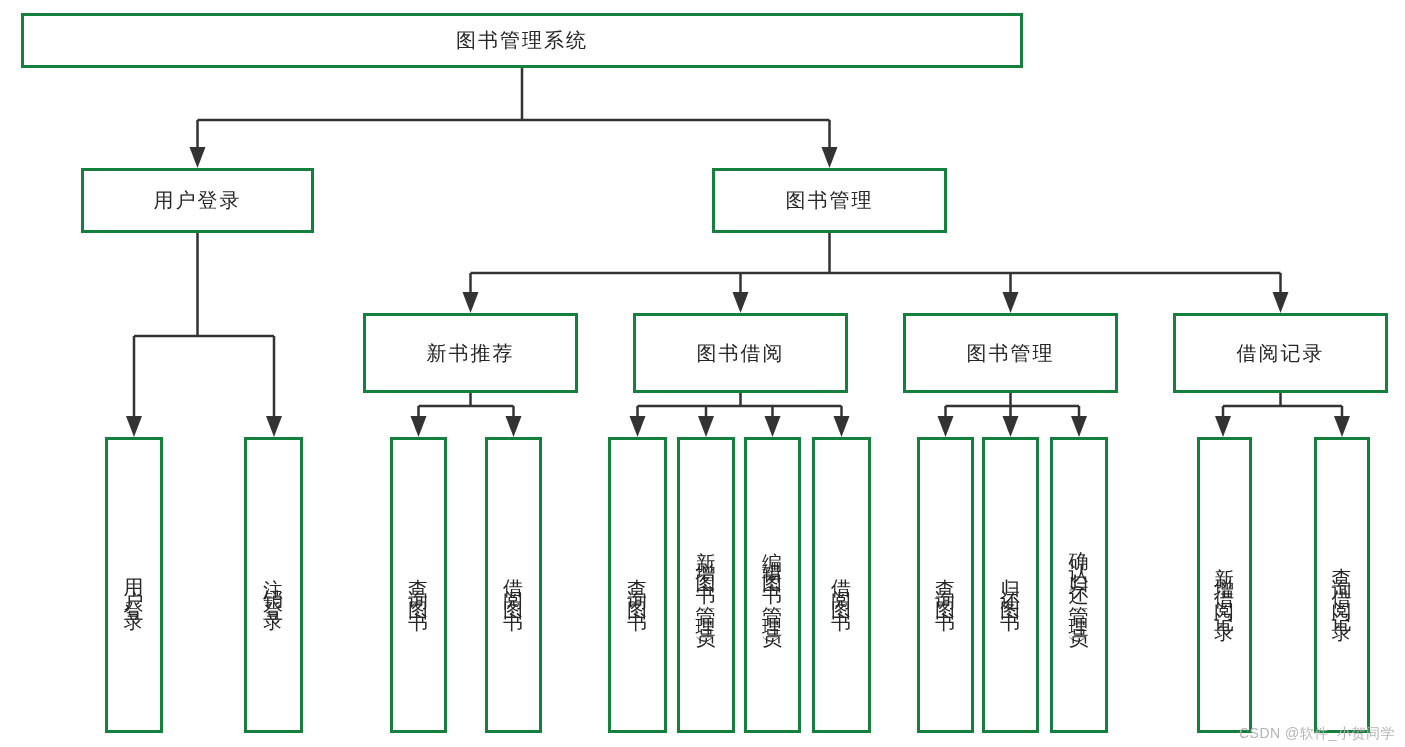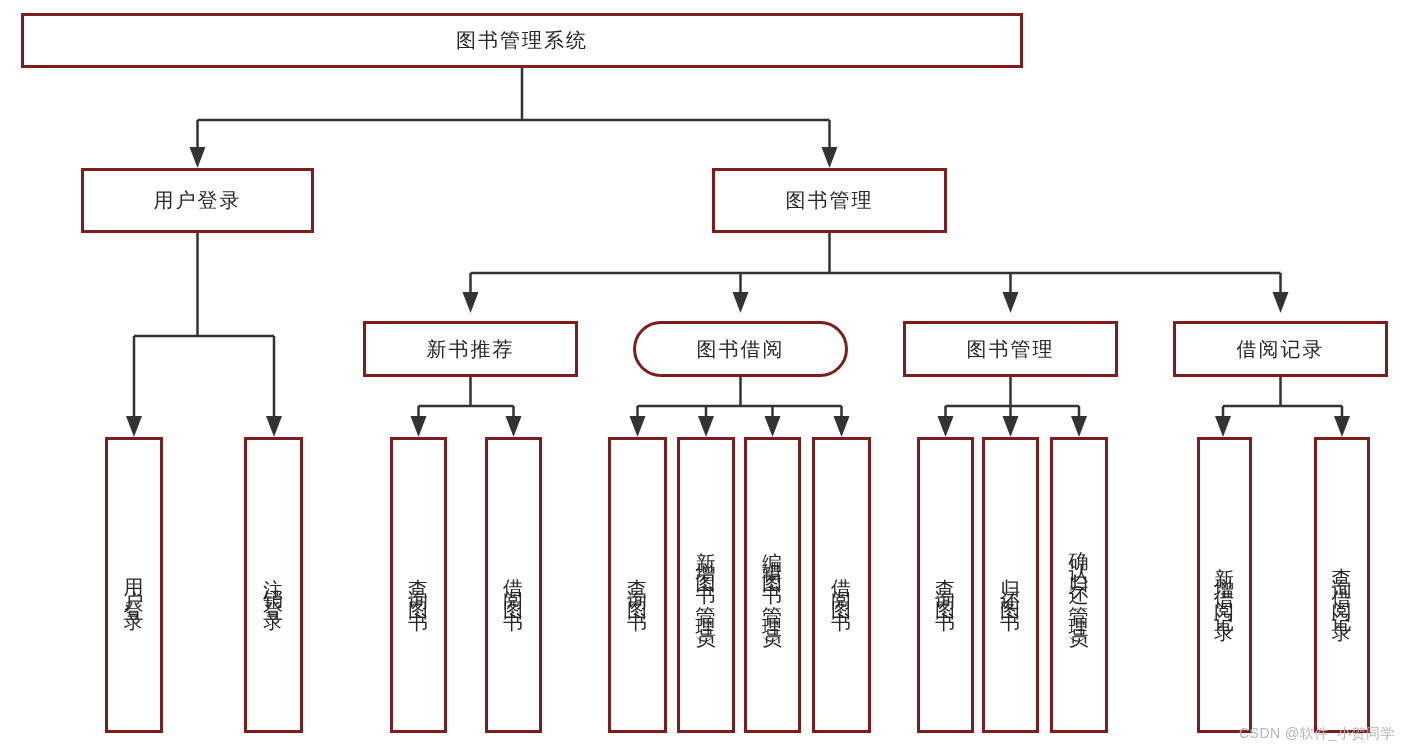--- a/index.html
+++ b/index.html
@@ -12,37 +12,37 @@
     overflow: hidden;
   }
   svg.connectors {
     position: absolute;
     left: 0; top: 0;
     width: 1405px; height: 747px;
   }
   .box {
     position: absolute;
     box-sizing: border-box;
-    border: 3px solid #7f1d1d;
+    border: 3px solid #15803d;
     background: #ffffff;
     display: flex;
     align-items: center;
     justify-content: center;
     color: #262626;
   }
   .root-box {
     left: 21px; top: 13px; width: 1002px; height: 55px;
     font-size: 20px; letter-spacing: 2px;
   }
   .h-box { font-size: 20px; letter-spacing: 2px; }
   .lvl2-a { left: 81px;  top: 168px; width: 233px; height: 65px; }
   .lvl2-b { left: 712px; top: 168px; width: 235px; height: 65px; }
-  .lvl3 { top: 321px; height: 56px; width: 215px; }
+  .lvl3 { top: 313px; height: 80px; width: 215px; }
   .lvl3-a { left: 363px; }
-  .lvl3-b { left: 633px; border-radius: 29px; }
+  .lvl3-b { left: 633px; }
   .lvl3-c { left: 903px; }
   .lvl3-d { left: 1173px; }
   .leaf {
     top: 437px; height: 296px;
     font-size: 20px;
   }
   .leaf .vtext {
     writing-mode: vertical-rl;
     text-orientation: mixed;
     letter-spacing: 11px;

